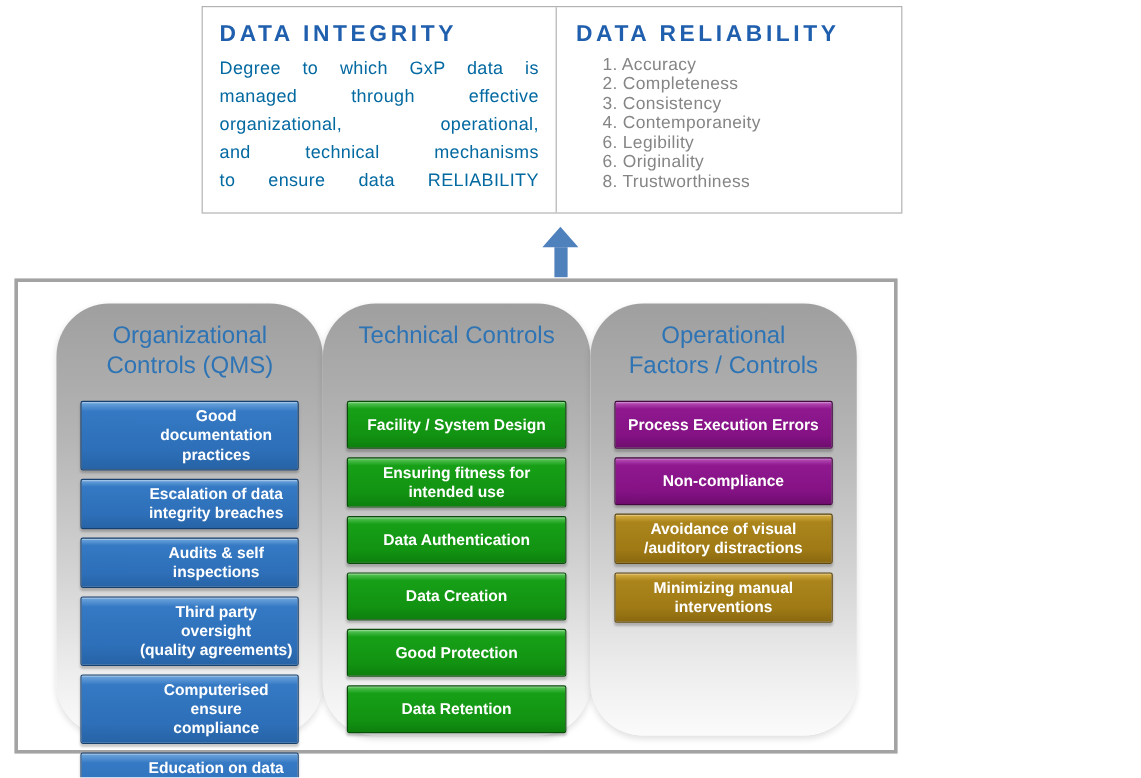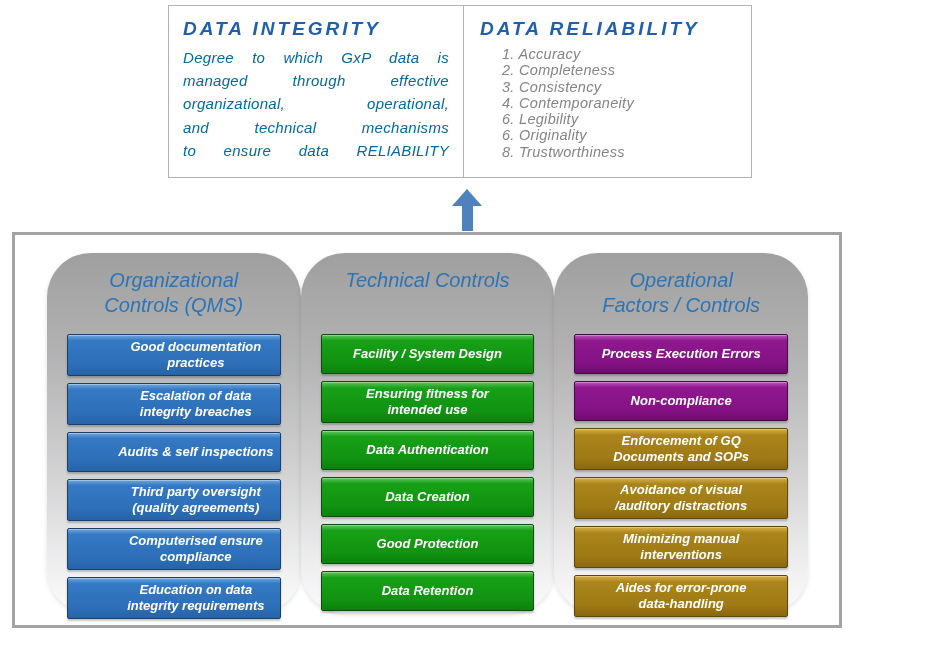--- a/index.html
+++ b/index.html
@@ -1,15 +1,15 @@
 <!DOCTYPE html>
 <html><head>
 <meta charset="utf-8">
 <style>
-  * { box-sizing: border-box; font-style: italic; }
+  * { box-sizing: border-box; }
   html, body { margin: 0; padding: 0; background: #ffffff; }
   body { font-family: "Liberation Sans", sans-serif; }
   .stage { position: relative; width: 951px; height: 648px; background: #ffffff; overflow: hidden; }
 
   
   .top-panel {
     position: absolute; left: 168px; top: 5px; width: 584px; height: 173px;
     border: 1px solid #b3b3b3; background: #ffffff; display: flex;
   }
   .cell { height: 100%; }
@@ -32,23 +32,23 @@
   .up-arrow { position: absolute; left: 452px; top: 189px; width: 30px; }
   .arrow-head {
     width: 0; height: 0; margin: 0 auto;
     border-left: 15px solid transparent; border-right: 15px solid transparent;
     border-bottom: 17px solid #4f81bd;
   }
   .arrow-stem { width: 11px; height: 25px; background: #4f81bd; margin: 0 auto; }
 
   
   .main-panel {
-    position: absolute; left: 12px; top: 232px; width: 830px; height: 396px;
+    position: absolute; left: 12px; top: 232px; width: 736px; height: 396px;
     border: 3px solid #a3a3a3; background: #ffffff;
-    display: flex; justify-content: flex-end;
+    display: flex; justify-content: center;
     padding: 18px 31px 13px 32px;
   }
   .column {
     width: 258px; height: 360px; border-radius: 44px;
     background: linear-gradient(180deg, #9f9f9f 0%, #b4b4b4 30%, #d3d3d3 62%, #eeeeee 86%, #fbfbfb 100%);
     box-shadow: 0 2px 5px rgba(0,0,0,0.12);
   }
   .col-header {
     height: 80px; padding-top: 15px;
     display: flex; align-items: flex-start; justify-content: center;
@@ -151,25 +151,21 @@
         <div class="btn green">Data Retention</div>
       </div>
     </div>
 
     <div class="column">
       <div class="col-header">Operational
 Factors / Controls</div>
       <div class="buttons">
         <div class="btn purple">Process Execution Errors</div>
         <div class="btn purple">Non-compliance</div>
-        <div class="btn gold">Enforcement of GQ
-Documents and SOPs</div>
         <div class="btn gold">Avoidance of visual
 /auditory distractions</div>
         <div class="btn gold">Minimizing manual
 interventions</div>
-        <div class="btn gold">Aides for error-prone
-data-handling</div>
       </div>
     </div>
 
   </div>
 </div>
 
 </body></html>

